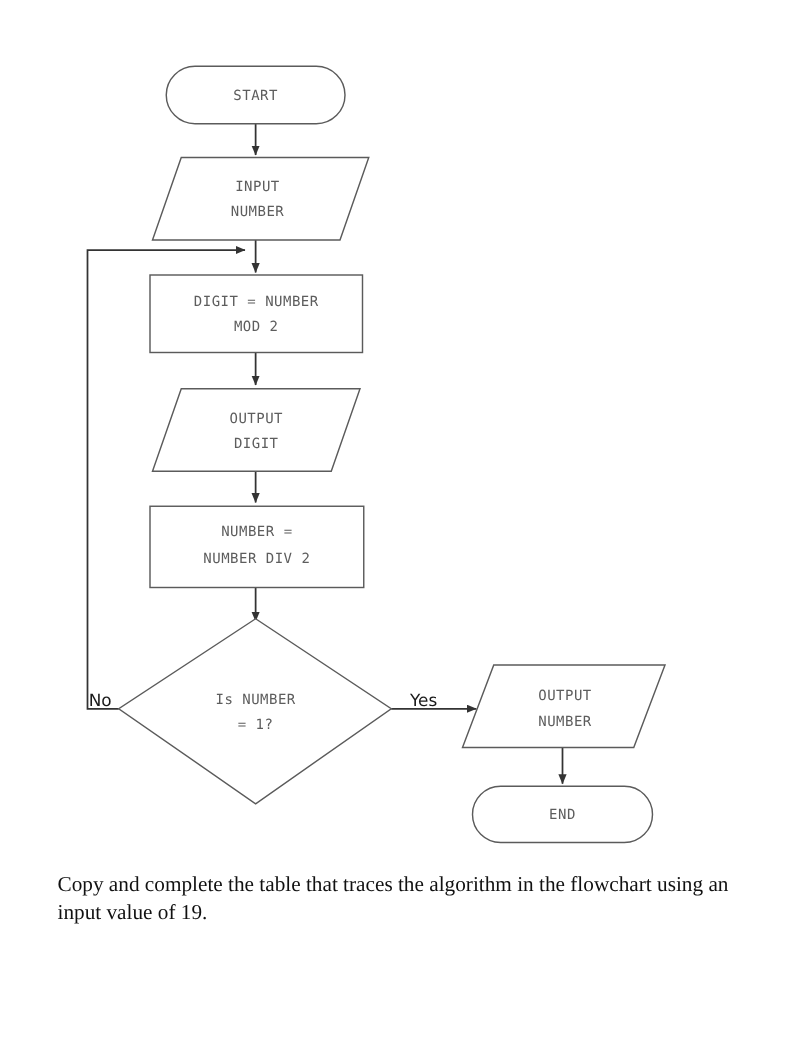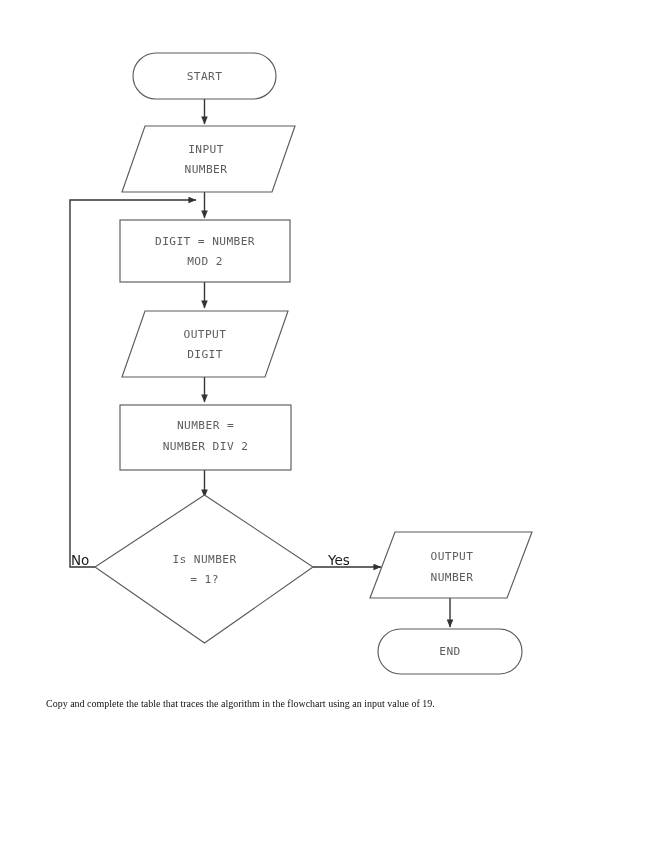--- a/index.html
+++ b/index.html
@@ -47,21 +47,21 @@
     dominant-baseline: middle;
   }
   .branch-label.left-anchor { text-anchor: start; }
   .branch-label.right-anchor { text-anchor: start; }
   .caption {
     position: absolute;
     left: 46px;
     top: 697px;
     width: 562px;
     font-family: "Liberation Serif", serif;
-    font-size: 10px;
+    font-size: 17px;
     line-height: 1.32;
     color: #111111;
   }
 </style>
 </head>
 <body>
 
 <svg id="flowchart-svg" viewBox="0 0 645 690">
   <defs>
     <marker id="arrowhead" markerWidth="9" markerHeight="9" refX="7.6" refY="3.3" orient="auto" markerUnits="userSpaceOnUse">

